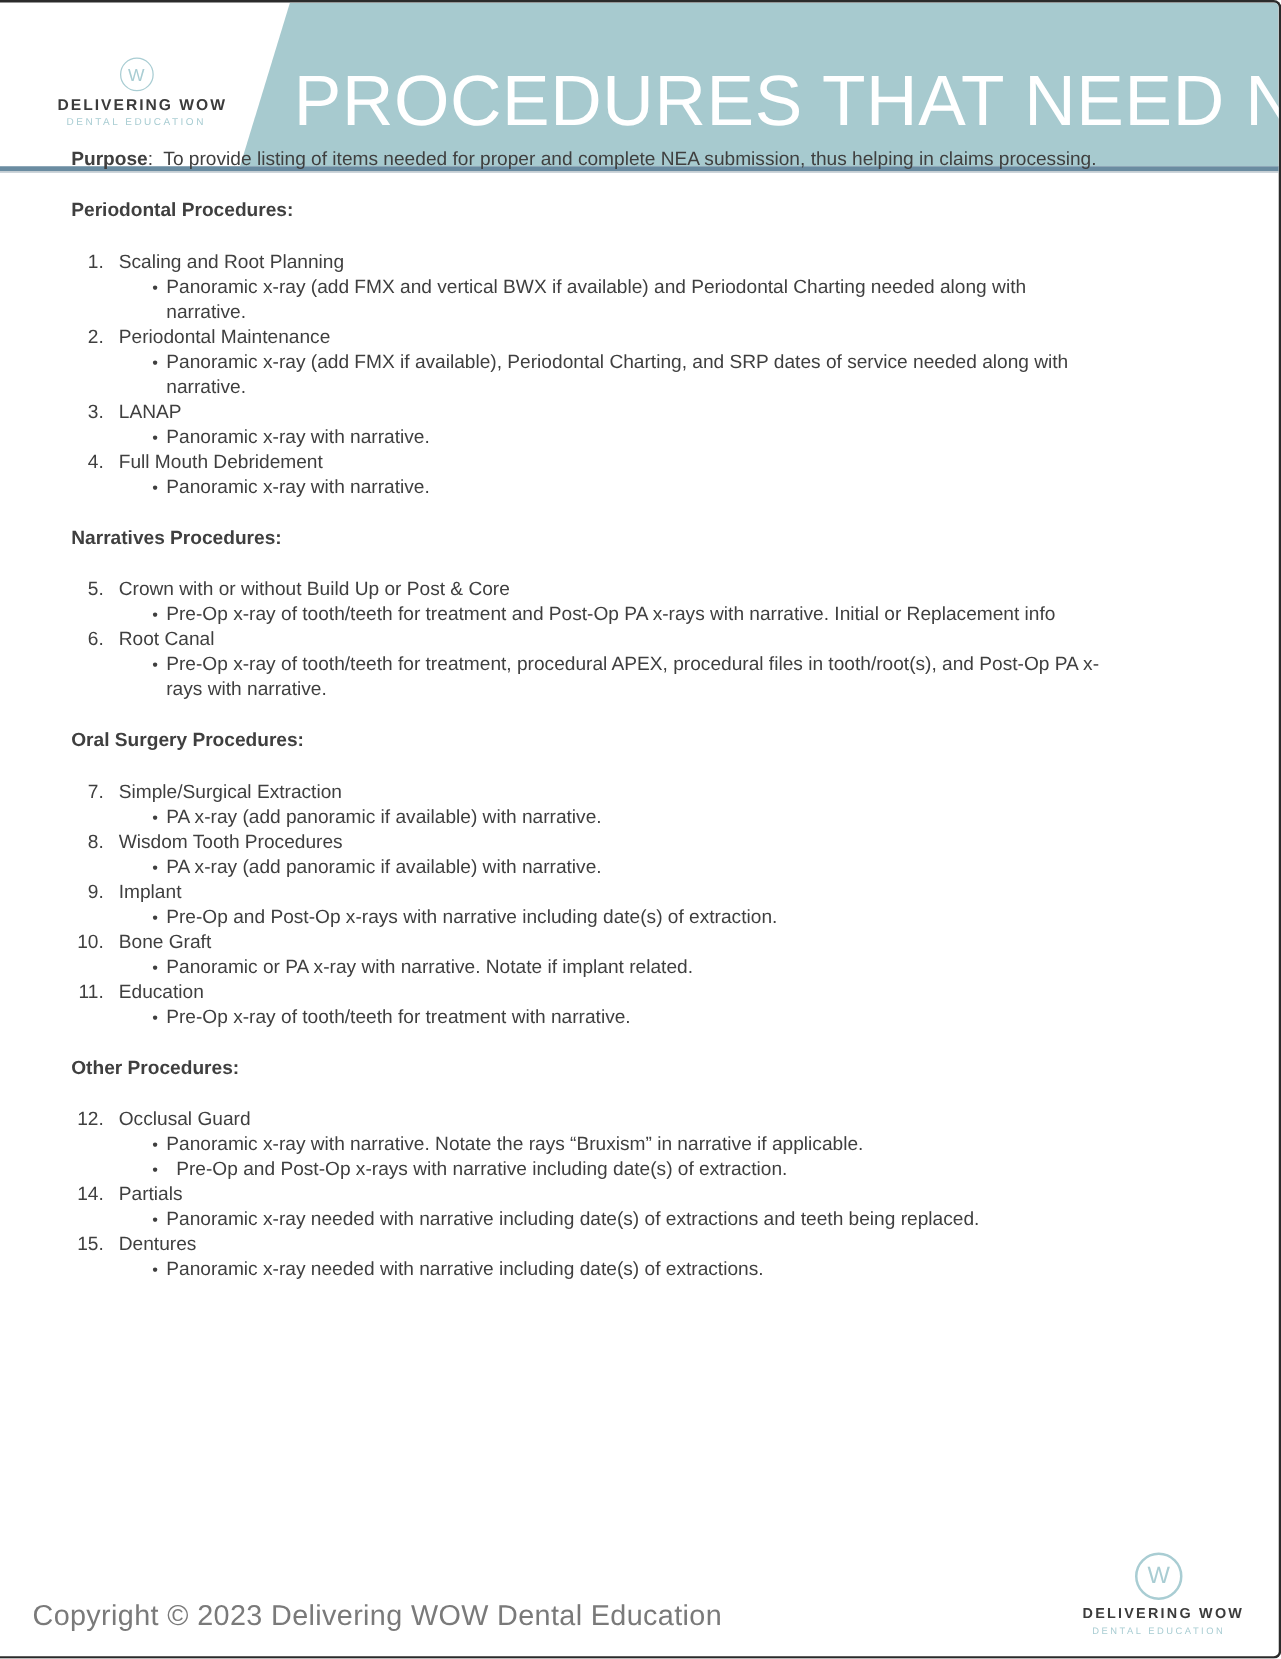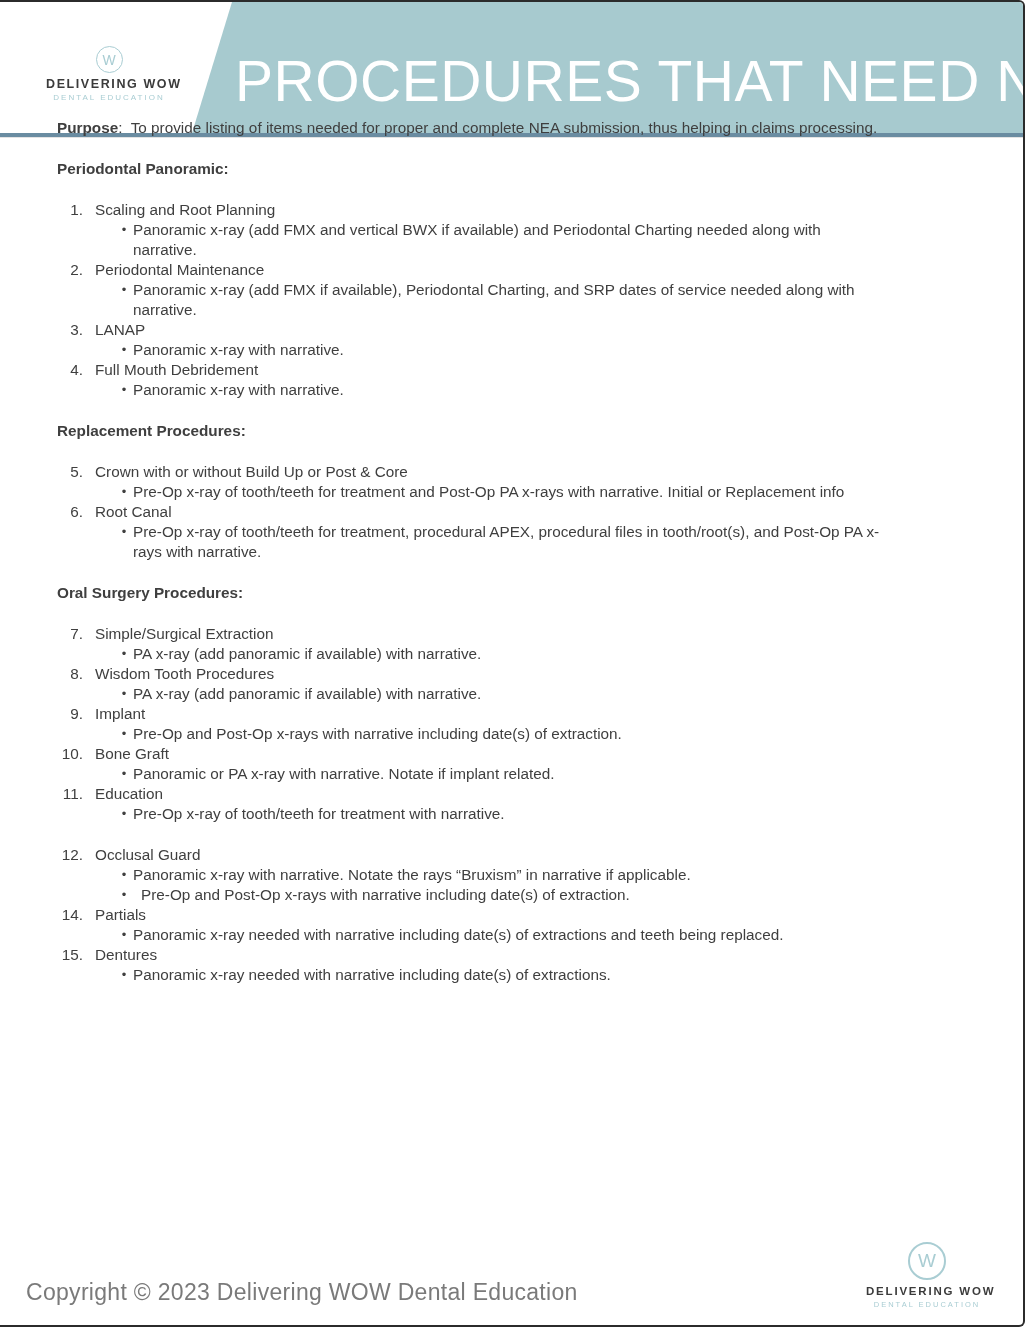--- a/index.html
+++ b/index.html
@@ -80,21 +80,21 @@
       <div class="logo-name">DELIVERING WOW</div>
       <div class="logo-sub">DENTAL EDUCATION</div>
     </div>
   </div>
 
   <div class="content">
     <p class="para"><span class="bold">Purpose</span><span class="pre">:  </span><span>To provide listing of items needed for proper and complete NEA submission, thus helping in claims processing.</span></p>
 
     <div>
         <div class="section">
-          <div class="heading bold">Periodontal Panoramic:</div>
+          <div class="heading bold">Periodontal Procedures:</div>
           <div class="plist">
             <div class="item-row">
               <span class="num">1.</span>
               <span class="iname">Scaling and Root Planning</span>
             </div>
             <div class="bullet-row">
               <span class="bmark">•</span>
               <div class="btext">
                 <div class="bline">Panoramic x-ray (add FMX and vertical BWX if available) and Periodontal Charting needed along with</div>
                 <div class="bline">narrative.</div>
@@ -127,21 +127,21 @@
             </div>
             <div class="bullet-row">
               <span class="bmark">•</span>
               <div class="btext">
                 <div class="bline">Panoramic x-ray with narrative.</div>
               </div>
             </div>
           </div>
         </div>
         <div class="section">
-          <div class="heading bold">Replacement Procedures:</div>
+          <div class="heading bold">Narratives Procedures:</div>
           <div class="plist">
             <div class="item-row">
               <span class="num">5.</span>
               <span class="iname">Crown with or without Build Up or Post &amp; Core</span>
             </div>
             <div class="bullet-row">
               <span class="bmark">•</span>
               <div class="btext">
                 <div class="bline">Pre-Op x-ray of tooth/teeth for treatment and Post-Op PA x-rays with narrative. Initial or Replacement info</div>
               </div>
@@ -208,20 +208,21 @@
             </div>
             <div class="bullet-row">
               <span class="bmark">•</span>
               <div class="btext">
                 <div class="bline">Pre-Op x-ray of tooth/teeth for treatment with narrative.</div>
               </div>
             </div>
           </div>
         </div>
         <div class="section">
+          <div class="heading bold">Other Procedures:</div>
           <div class="plist">
             <div class="item-row">
               <span class="num">12.</span>
               <span class="iname">Occlusal Guard</span>
             </div>
             <div class="bullet-row">
               <span class="bmark">•</span>
               <div class="btext">
                 <div class="bline">Panoramic x-ray with narrative. Notate the rays “Bruxism” in narrative if applicable.</div>
               </div>

